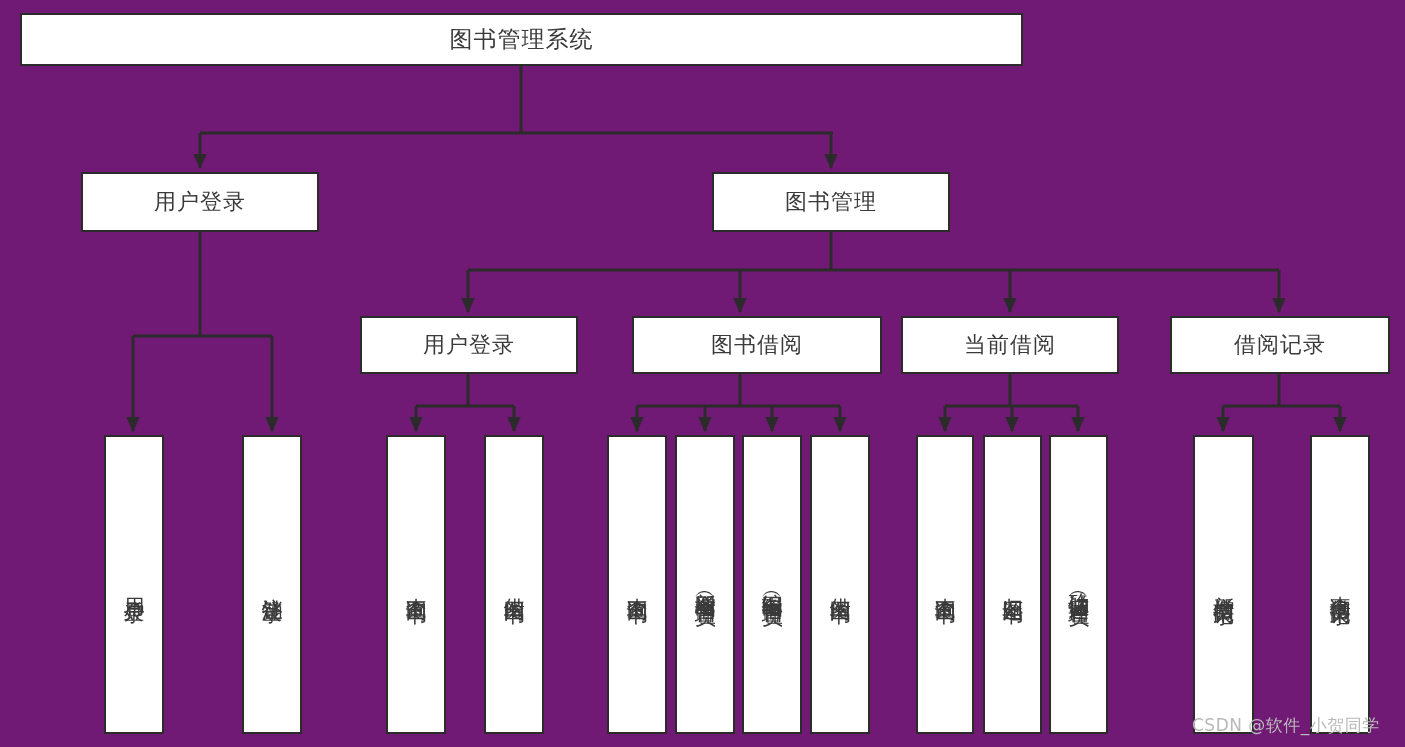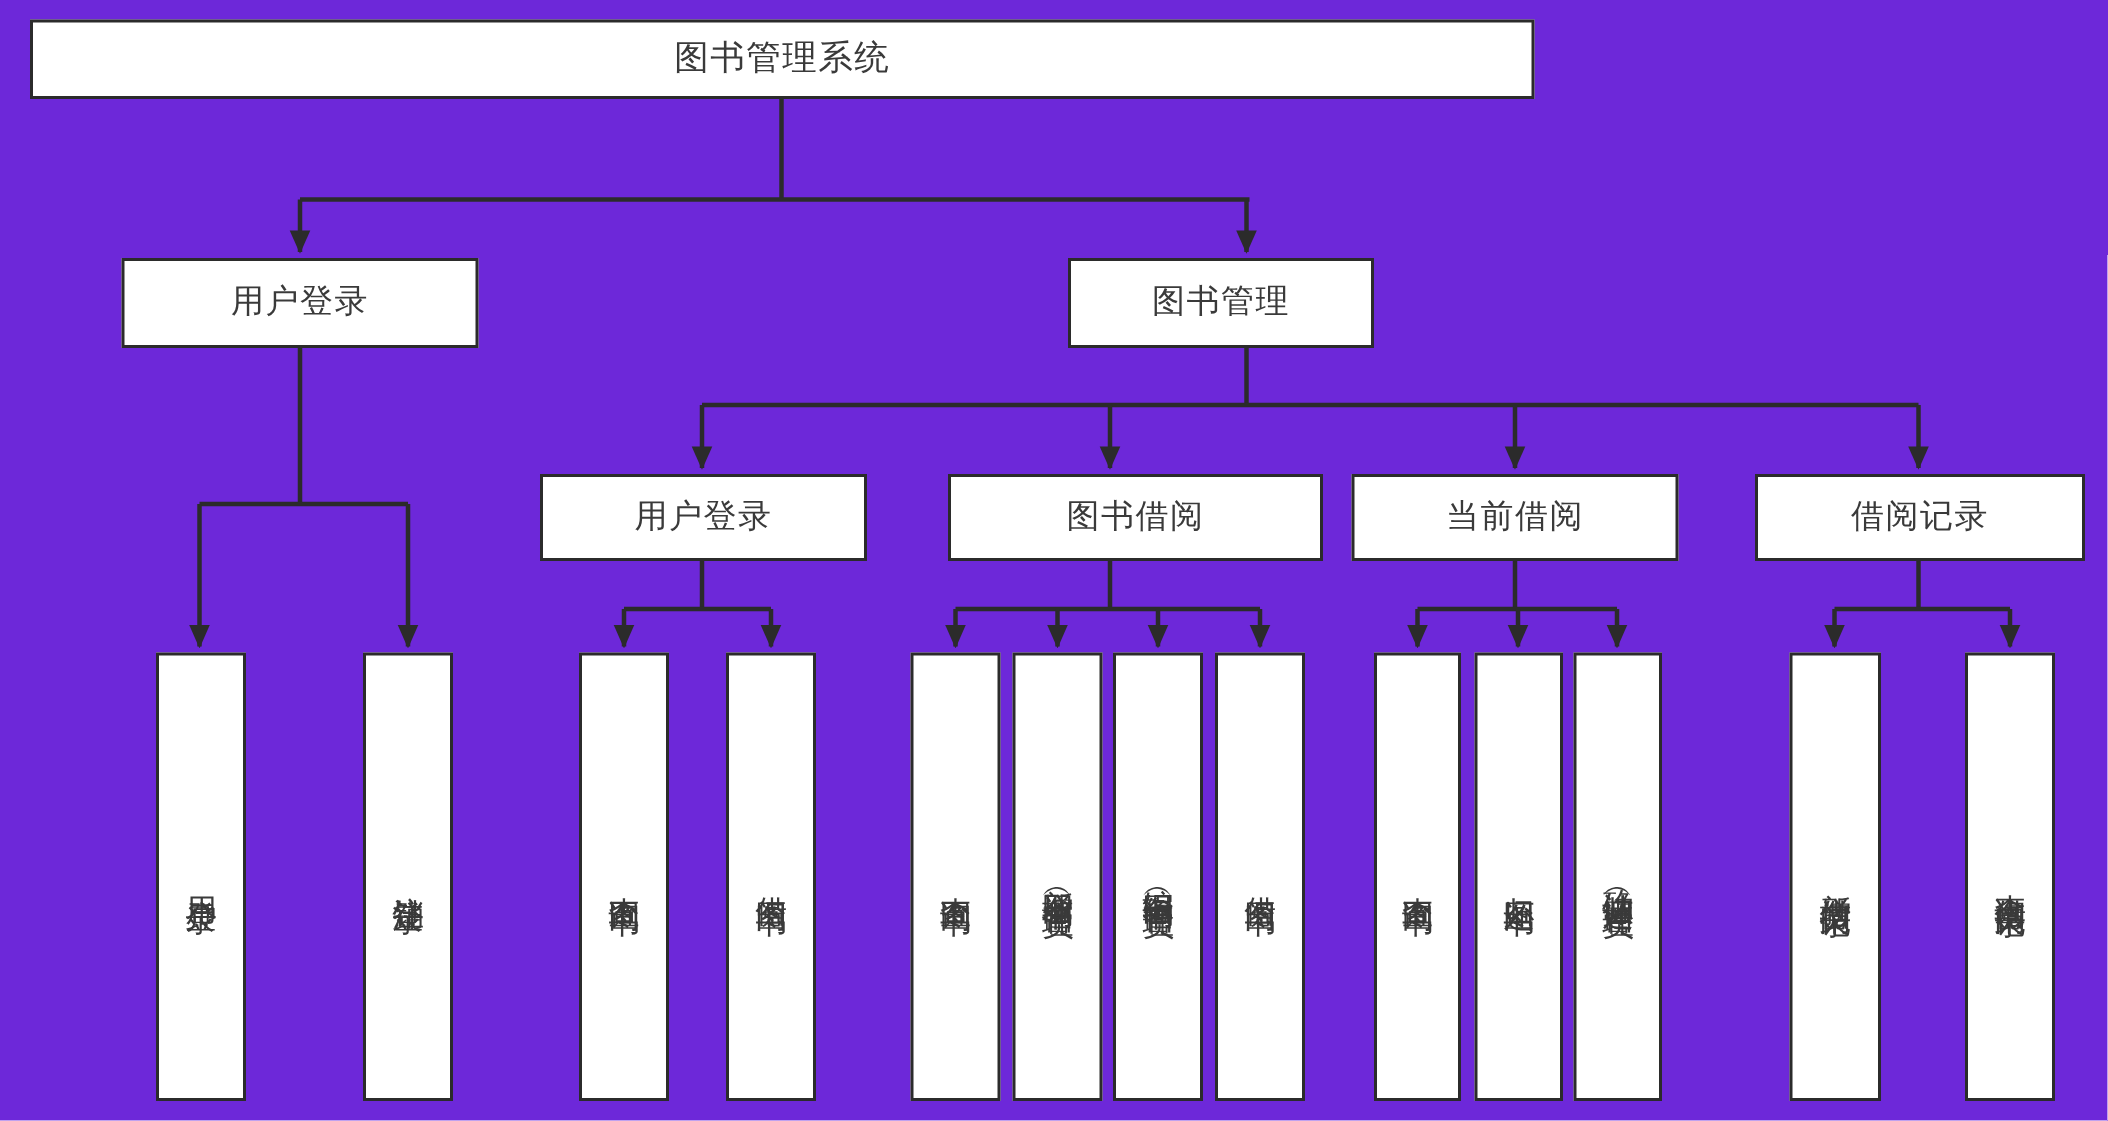--- a/index.html
+++ b/index.html
@@ -8,21 +8,21 @@
     padding: 0;
     background: #ffffff;
   }
   body {
     font-family: "DejaVu Sans", "Liberation Sans", sans-serif;
   }
   #canvas {
     position: relative;
     width: 1405px;
     height: 747px;
-    background: #6d28d9;
+    background: #701a75;
     overflow: hidden;
   }
   #edges {
     position: absolute;
     left: 0;
     top: 0;
     width: 1405px;
     height: 747px;
     pointer-events: none;
   }
@@ -119,21 +119,21 @@
       <path d="M 1279 374 L 1279 406"></path>
       <path d="M 1223 406 L 1340 406"></path>
       <path d="M 1223 406 L 1223 431" marker-end="url(#arrow)"></path>
       <path d="M 1340 406 L 1340 431" marker-end="url(#arrow)"></path>
     </g>
   </svg>
 
   <div class="node horiz root" id="node-root" style="left: 20px; top: 13px; width: 1003px; height: 53px;">图书管理系统</div>
 
   <div class="node horiz" id="node-l2-0" style="left: 81px; top: 172px; width: 238px; height: 60px;">用户登录</div>
-  <div class="node horiz" id="node-l2-1" style="left: 712px; top: 172px; width: 204px; height: 60px;">图书管理</div>
+  <div class="node horiz" id="node-l2-1" style="left: 712px; top: 172px; width: 238px; height: 60px;">图书管理</div>
 
   <div class="node horiz" id="node-l3-0" style="left: 360px; top: 316px; width: 218px; height: 58px;">用户登录</div>
   <div class="node horiz" id="node-l3-1" style="left: 632px; top: 316px; width: 250px; height: 58px;">图书借阅</div>
   <div class="node horiz" id="node-l3-3" style="left: 1170px; top: 316px; width: 220px; height: 58px;">借阅记录</div>
   <div class="node horiz" id="node-l3-2" style="left: 901px; top: 316px; width: 218px; height: 58px;">当前借阅</div>
 
   <div class="node vert" id="leaf-0" style="left: 104px; top: 435px; width: 60px; height: 299px;">
     <span class="vtxt">用户登录</span>
   </div>
   <div class="node vert" id="leaf-1" style="left: 242px; top: 435px; width: 60px; height: 299px;">
@@ -166,13 +166,14 @@
   <div class="node vert" id="leaf-10" style="left: 1049px; top: 435px; width: 59px; height: 299px;">
     <span class="vtxt">确认归还（管理员）</span>
   </div>
   <div class="node vert" id="leaf-11" style="left: 1193px; top: 435px; width: 61px; height: 299px;">
     <span class="vtxt">新增借阅记录</span>
   </div>
   <div class="node vert" id="leaf-12" style="left: 1310px; top: 435px; width: 60px; height: 299px;">
     <span class="vtxt">查询借阅记录</span>
   </div>
 
+  <div class="watermark" id="watermark" style="left: 1192px; top: 714px;">CSDN @软件_小贺同学</div>
 </div>
 
 </body></html>

